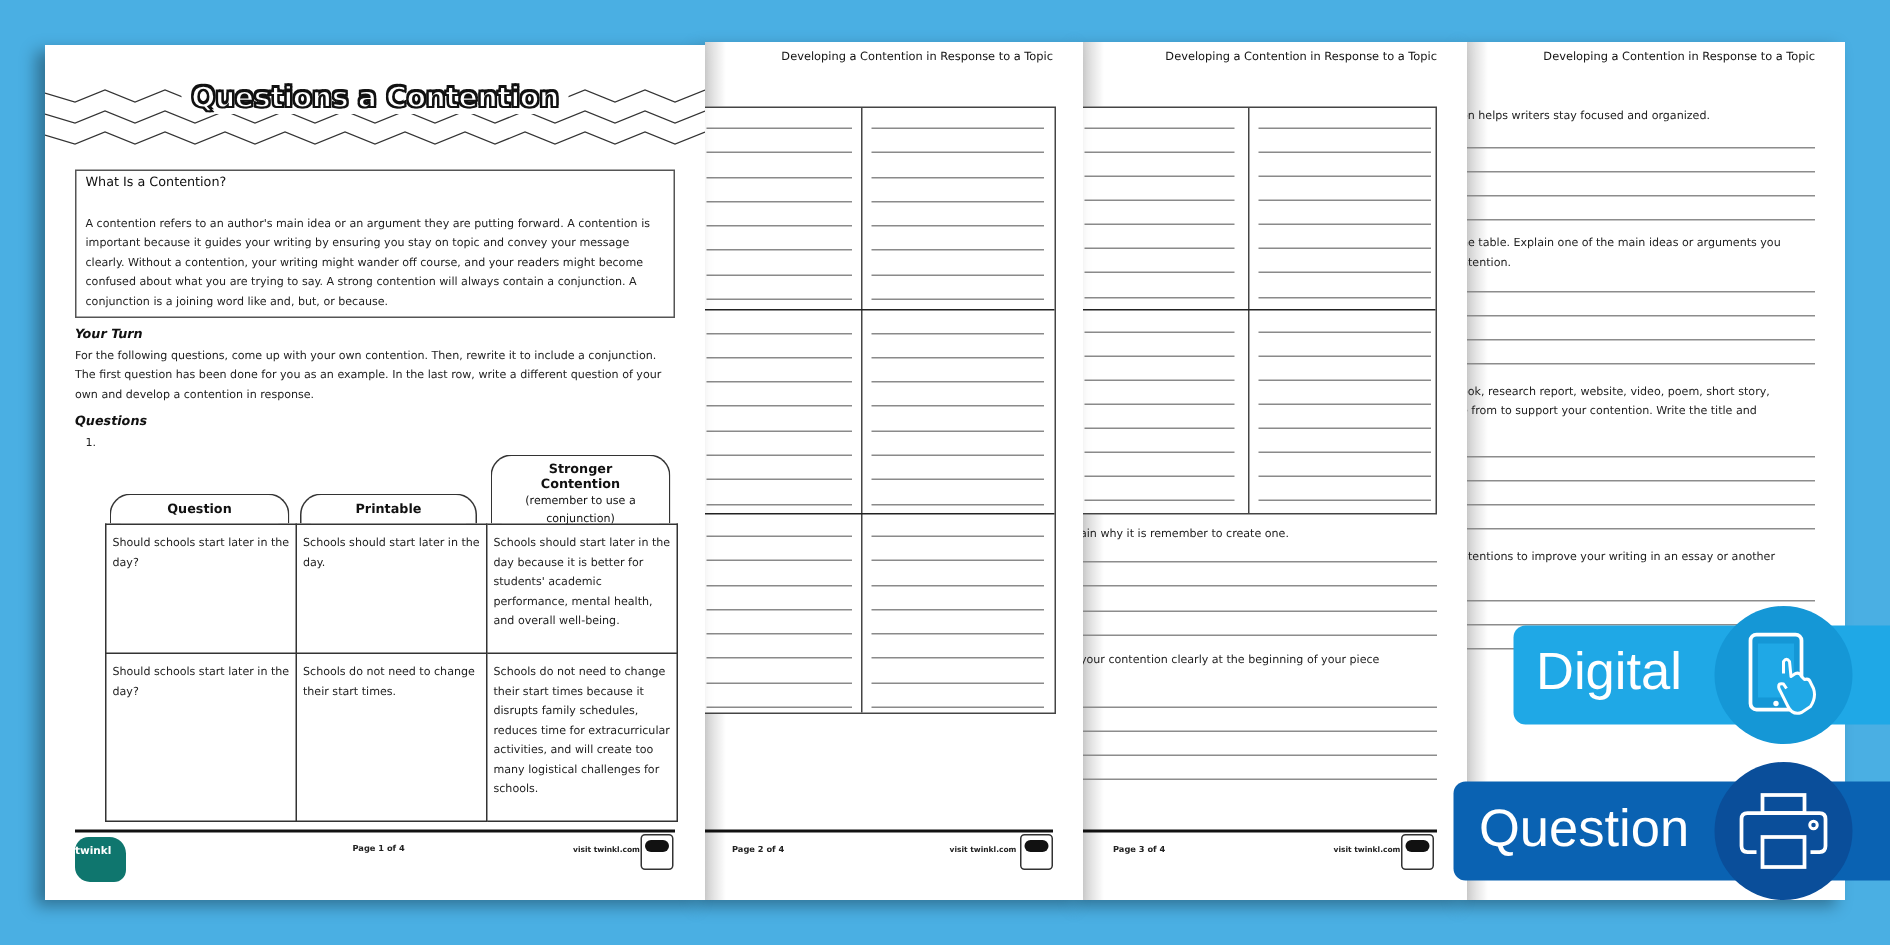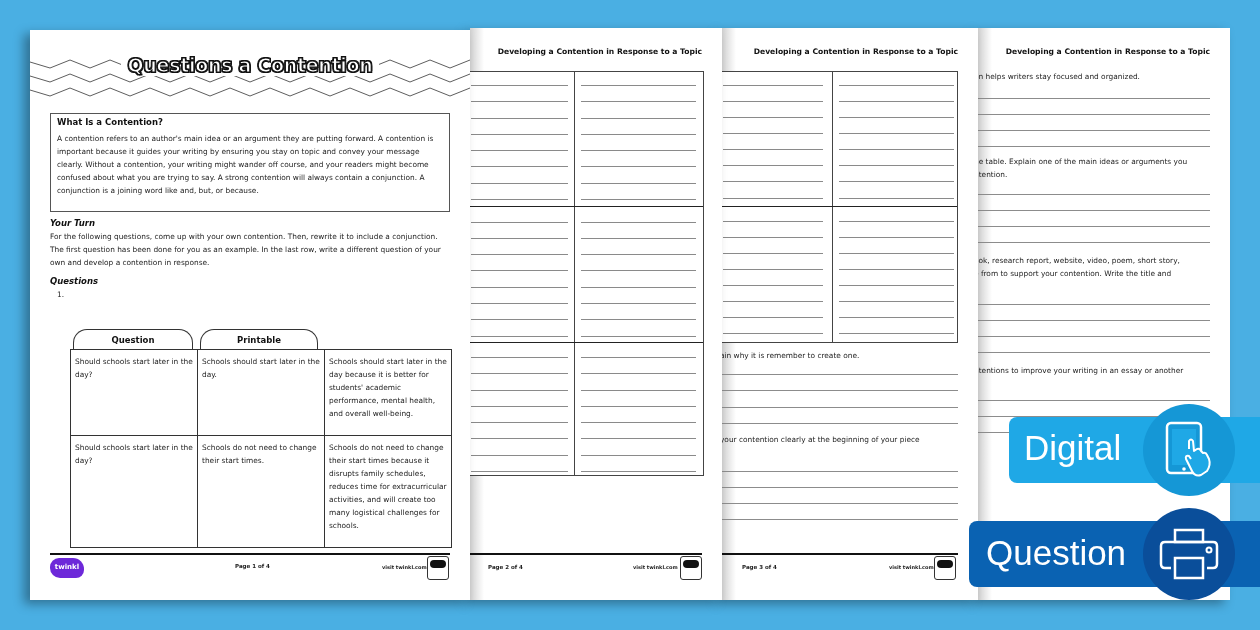--- a/index.html
+++ b/index.html
@@ -32,21 +32,21 @@
     line-height: 26px;
   }
   .title span { background: #fff; padding: 0 6px; -webkit-text-stroke: 1.2px #111; }
   .title1 { top: 22px; }
   .title2 { top: 50px; }
 
   .intro-box {
     position: absolute; left: 20px; top: 83px; width: 400px; height: 99px;
     border: 1px solid #555; padding: 3px 6px;
   }
-  .intro-box h3 { font-size: 8.5px; font-weight: bold; color: #111; margin-bottom: 6px; }
+  .intro-box h3 { font-size: 8.5px; font-weight: normal; color: #111; margin-bottom: 16px; }
   .intro-box p { font-size: 7.4px; line-height: 12.9px; color: #222; }
 
   .section-h { position: absolute; left: 20px; font-size: 8.5px; font-weight: bold; color: #111; font-style: italic; }
   .section-p { position: absolute; left: 20px; width: 400px; font-size: 7.4px; line-height: 13px; color: #222; }
 
   .q-num { position: absolute; left: 27px; top: 260px; font-size: 7.4px; color: #222; }
 
   .tab {
     position: absolute; border: 1px solid #333; border-bottom: none;
     border-radius: 14px 14px 0 0; background: #fff;
@@ -68,28 +68,28 @@
 
   .footer-line { position: absolute; height: 2px; background: #111; }
   .page-num { position: absolute; font-size: 5.5px; font-weight: bold; color: #222; }
   .visit { position: absolute; font-size: 5px; font-weight: bold; color: #222; }
   .badge {
     position: absolute; width: 22px; height: 24px; border: 1px solid #333; border-radius: 3px;
     background: #fff; display: flex; align-items: flex-start; justify-content: center;
   }
   .badge .blob { width: 16px; height: 8px; margin-top: 3px; background: #111; border-radius: 5px; }
   .twinkl-logo {
-    position: absolute; left: 20px; top: 528px; width: 34px; height: 20px;
-    background: #6d28d9; border-radius: 9px 11px 8px 10px;
-    color: #fff; font-size: 7px; font-weight: bold; text-align: center; line-height: 18px;
+    position: absolute; left: 20px; top: 528px; width: 34px; height: 30px;
+    background: #0f766e; border-radius: 9px 11px 8px 10px;
+    color: #fff; font-size: 7px; font-weight: bold; line-height: 18px;
   }
 
   
   .run-head {
-    position: absolute; right: 20px; top: 19px; font-size: 7.6px; font-weight: bold; color: #111;
+    position: absolute; right: 20px; top: 5px; font-size: 7.6px; font-weight: normal; color: #111;
     white-space: nowrap;
   }
   .grid {
     position: absolute; border: 1px solid #444; background: #fff;
   }
   .grid .vline { position: absolute; top: 0; bottom: 0; width: 1px; background: #444; }
   .grid .hline { position: absolute; left: 0; right: 0; height: 1px; background: #222; }
   .rule { position: absolute; height: 1px; background: #8a8a8a; }
 
   .p-text { position: absolute; font-size: 7.4px; color: #222; white-space: nowrap; }
@@ -288,20 +288,24 @@
 
   <div class="section-h" style="top:246px;">Questions</div>
   <div class="q-num">1.</div>
 
   <div class="tab" style="left:43px;top:299px;width:120px;height:20px;line-height:20px;">
     <b>Question</b>
   </div>
   <div class="tab" style="left:170px;top:299px;width:118px;height:20px;line-height:20px;">
     <b>Printable</b>
   </div>
+  <div class="tab" style="left:297px;top:273px;width:120px;height:46px;padding:4px 10px 0;">
+    <b>Stronger Contention</b>
+    <span class="sub">(remember to use a conjunction)</span>
+  </div>
 
   <table class="qtable">
     <colgroup>
         <col style="width:127px">
         <col style="width:127px">
         <col style="width:127px">
       </colgroup>
     <tbody>
         <tr class="r1">
       <td>Should schools start later in the day?</td>

